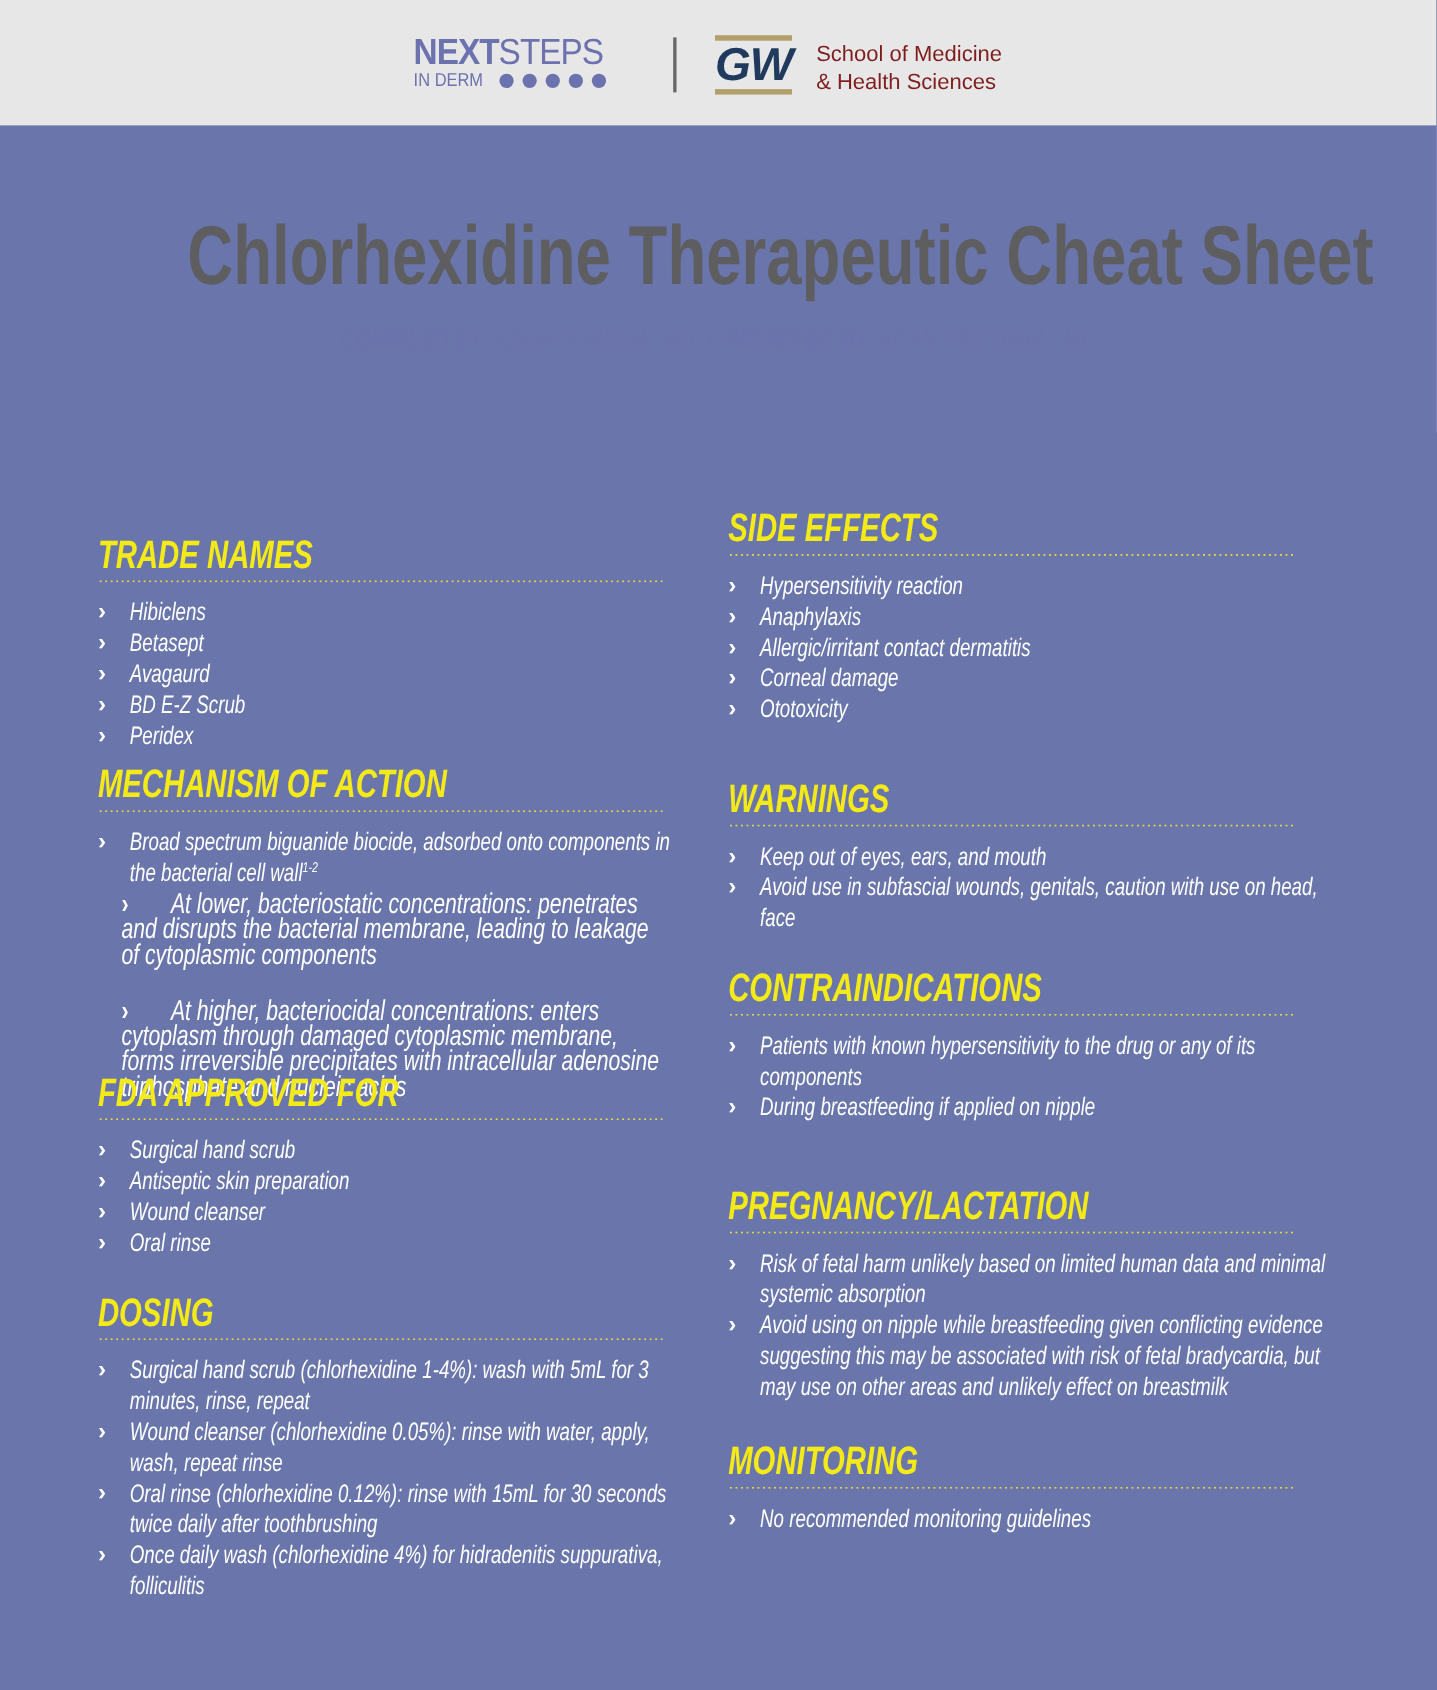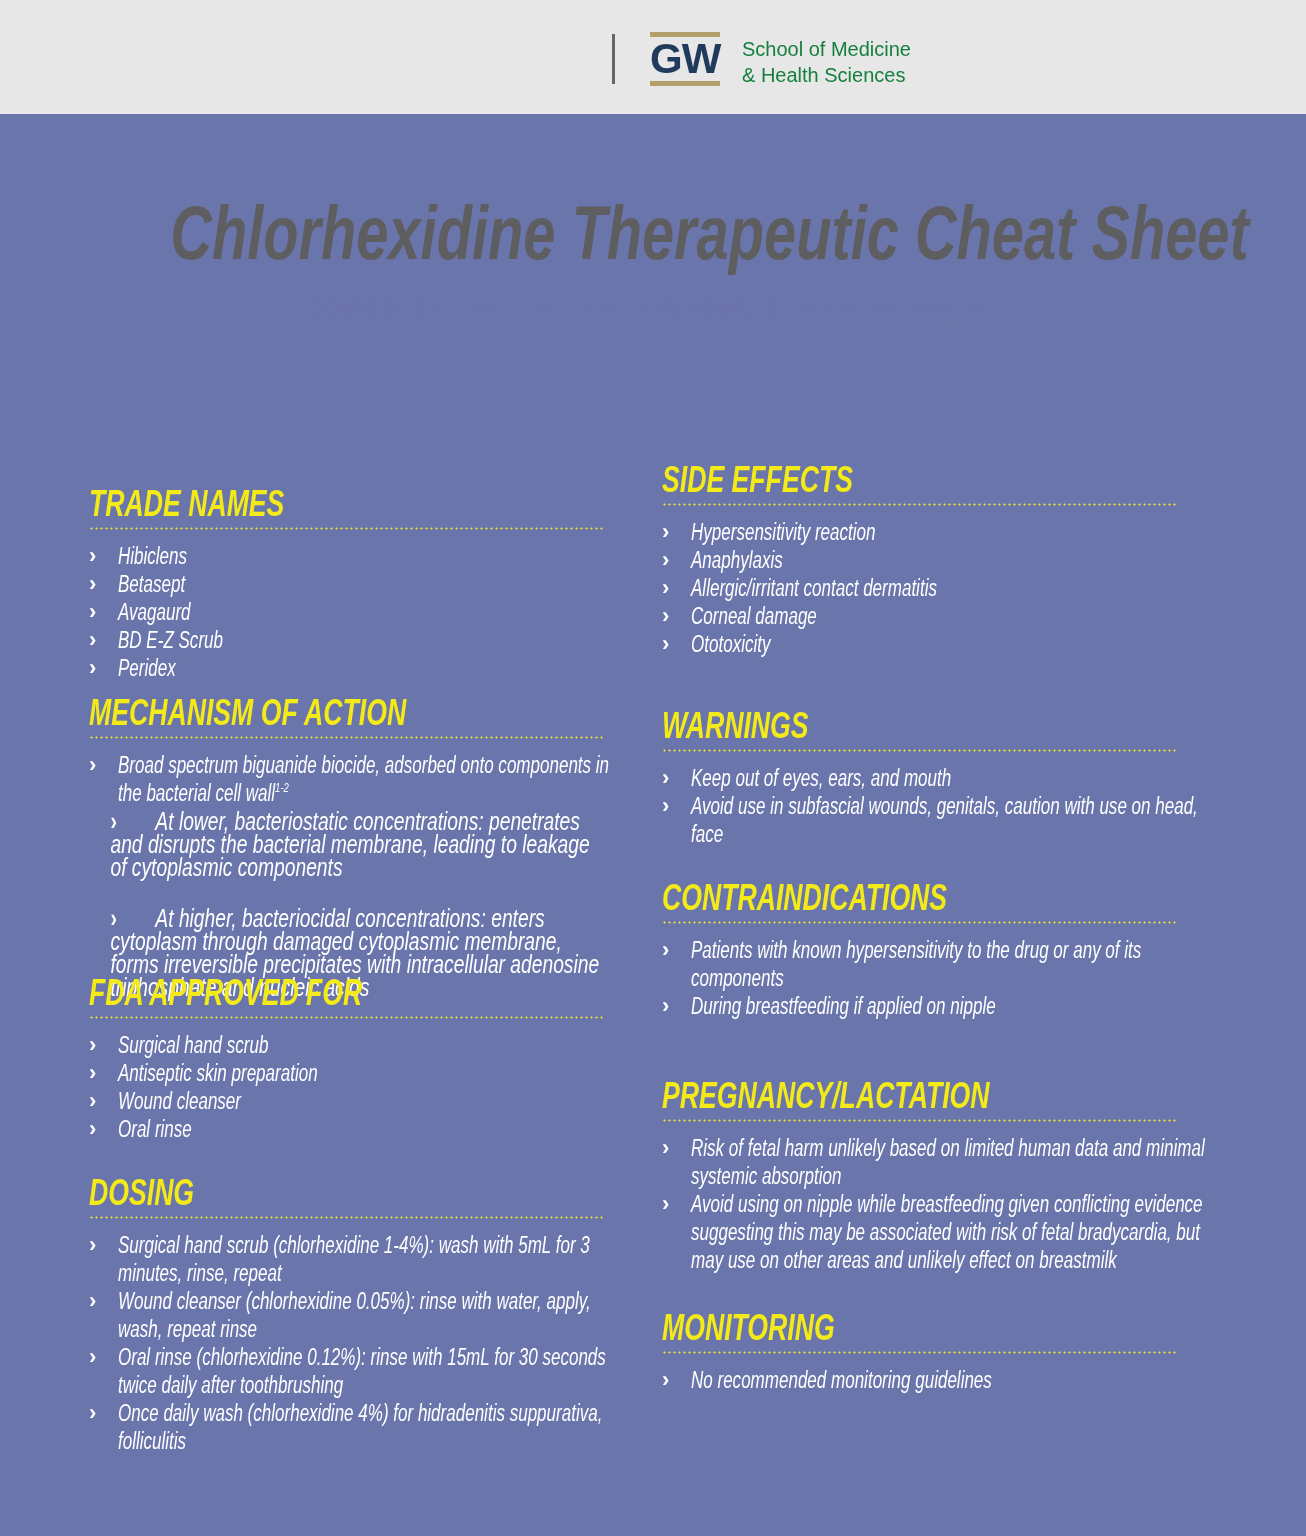--- a/index.html
+++ b/index.html
@@ -10,24 +10,24 @@
   .logo-ns { position: absolute; left: 376px; top: 30px; width: 210px; height: 56px; }
   .ns-title { font-size: 33px; color: #6c72ad; letter-spacing: -1px; line-height: 33px; white-space: nowrap; transform: scaleX(0.92); transform-origin: left top; }
   .ns-title b { font-weight: 700; }
   .ns-title span { font-weight: 400; }
   .ns-sub { display: flex; align-items: center; margin-top: 0px; }
   .ns-sub-text { font-size: 17px; color: #6c72ad; line-height: 20px; transform: scaleX(0.88); transform-origin: left center; width: 78px; white-space: nowrap; }
   .dot { width: 13px; height: 13px; border-radius: 50%; background: #6c72ad; margin-right: 8px; }
   .vsep { position: absolute; left: 612px; top: 34px; width: 3px; height: 50px; background: #666; }
   .gw { position: absolute; left: 650px; top: 32px; width: 70px; height: 54px; }
   .gw .bar { height: 5px; background: #b29f6a; }
-  .gw .letters { font-size: 42px; font-weight: 700; color: #1f3a5c; line-height: 44px; text-align: left; letter-spacing: -1px; }
-  .gw-text { position: absolute; left: 742px; top: 36px; font-size: 20px; color: #15803d; line-height: 26px; }
-
-  .main-title { position: absolute; left: 0; top: 185px; width: 1306px; height: 100px; text-align: center; font-size: 76px; font-style: italic; color: #5e5e60; line-height: 96px; white-space: nowrap; }
+  .gw .letters { font-size: 42px; font-weight: 700; color: #1f3a5c; line-height: 44px; text-align: left; letter-spacing: -1px; font-style: italic; }
+  .gw-text { position: absolute; left: 742px; top: 36px; font-size: 20px; color: #7f1d1d; line-height: 26px; }
+
+  .main-title { position: absolute; left: 0; top: 185px; width: 1306px; height: 100px; text-align: center; font-size: 76px; color: #5e5e60; line-height: 96px; white-space: nowrap; }
   .main-title span { display: inline-block; transform: scaleX(0.76); transform-origin: center; }
   .byline { position: absolute; left: 0; top: 290px; width: 1306px; text-align: center; font-size: 26px; font-style: italic; color: #6c72ad; white-space: nowrap; line-height: 36px; }
   .byline .inner { display: inline-block; transform: scaleX(0.72); transform-origin: center; }
   .byline b { font-weight: 700; }
   .byline .light { font-weight: 400; }
 
   .white-band { position: absolute; left: 0; top: 114px; width: 1306px; height: 279px; background: #ffffff; z-index: -1; }
 
   .col { position: absolute; width: 540px; }
   .col-left { left: 89px; }
@@ -44,20 +44,31 @@
   .sub .chev2 { font-style: normal; font-weight: 700; margin-right: 52px; }
   .sub + .sub { margin-top: 28px; }
   sup { font-size: 13px; vertical-align: super; line-height: 0; }
 </style>
 </head>
 <body>
 
 <div class="white-band"></div>
 
 <header class="topbar">
+  <div class="logo-ns">
+    <div class="ns-title"><b>NEXT</b><span>STEPS</span></div>
+    <div class="ns-sub">
+      <span class="ns-sub-text">IN DERM</span>
+      <span class="dot"></span>
+      <span class="dot"></span>
+      <span class="dot"></span>
+      <span class="dot"></span>
+      <span class="dot"></span>
+    </div>
+  </div>
   <div class="vsep"></div>
   <div class="gw">
     <div class="bar"></div>
     <div class="letters">GW</div>
     <div class="bar"></div>
   </div>
   <div class="gw-text">
     <div>School of Medicine</div>
     <div>&amp; Health Sciences</div>
   </div>

